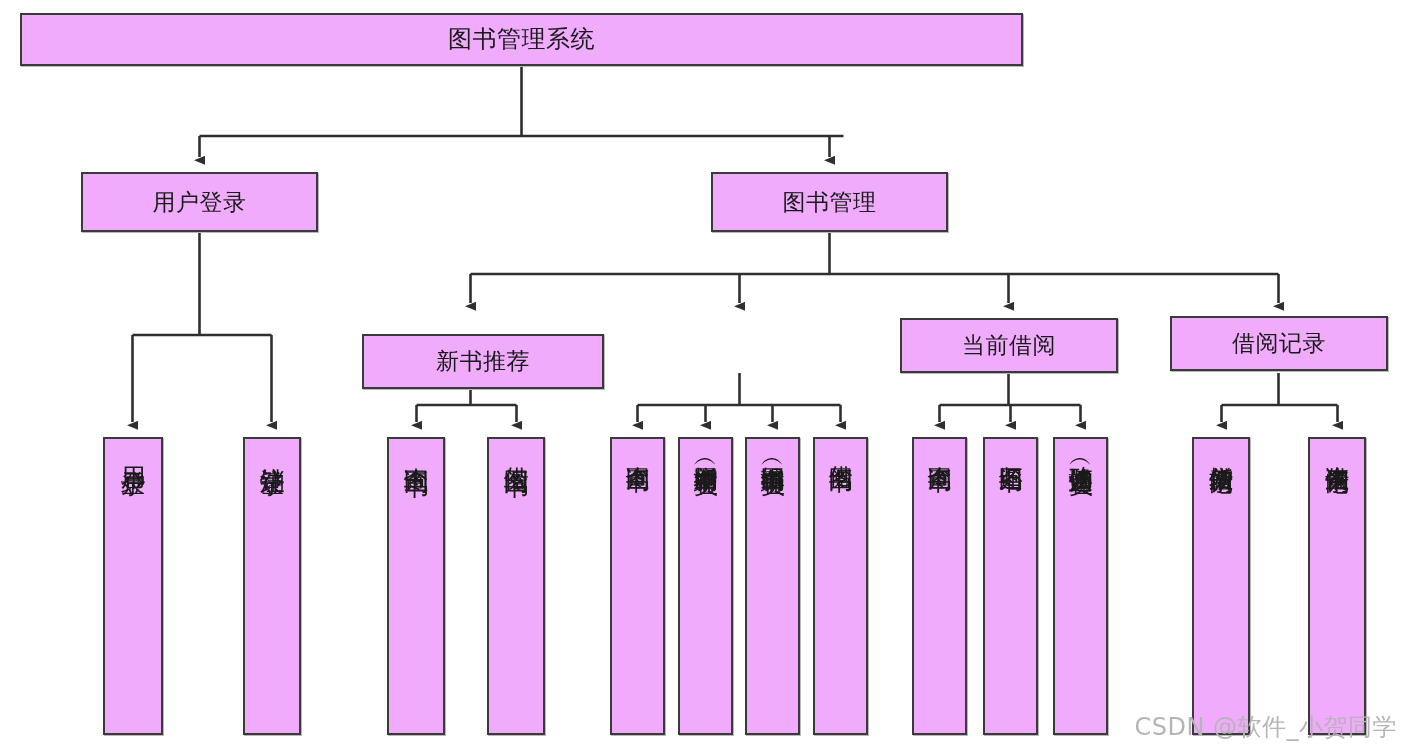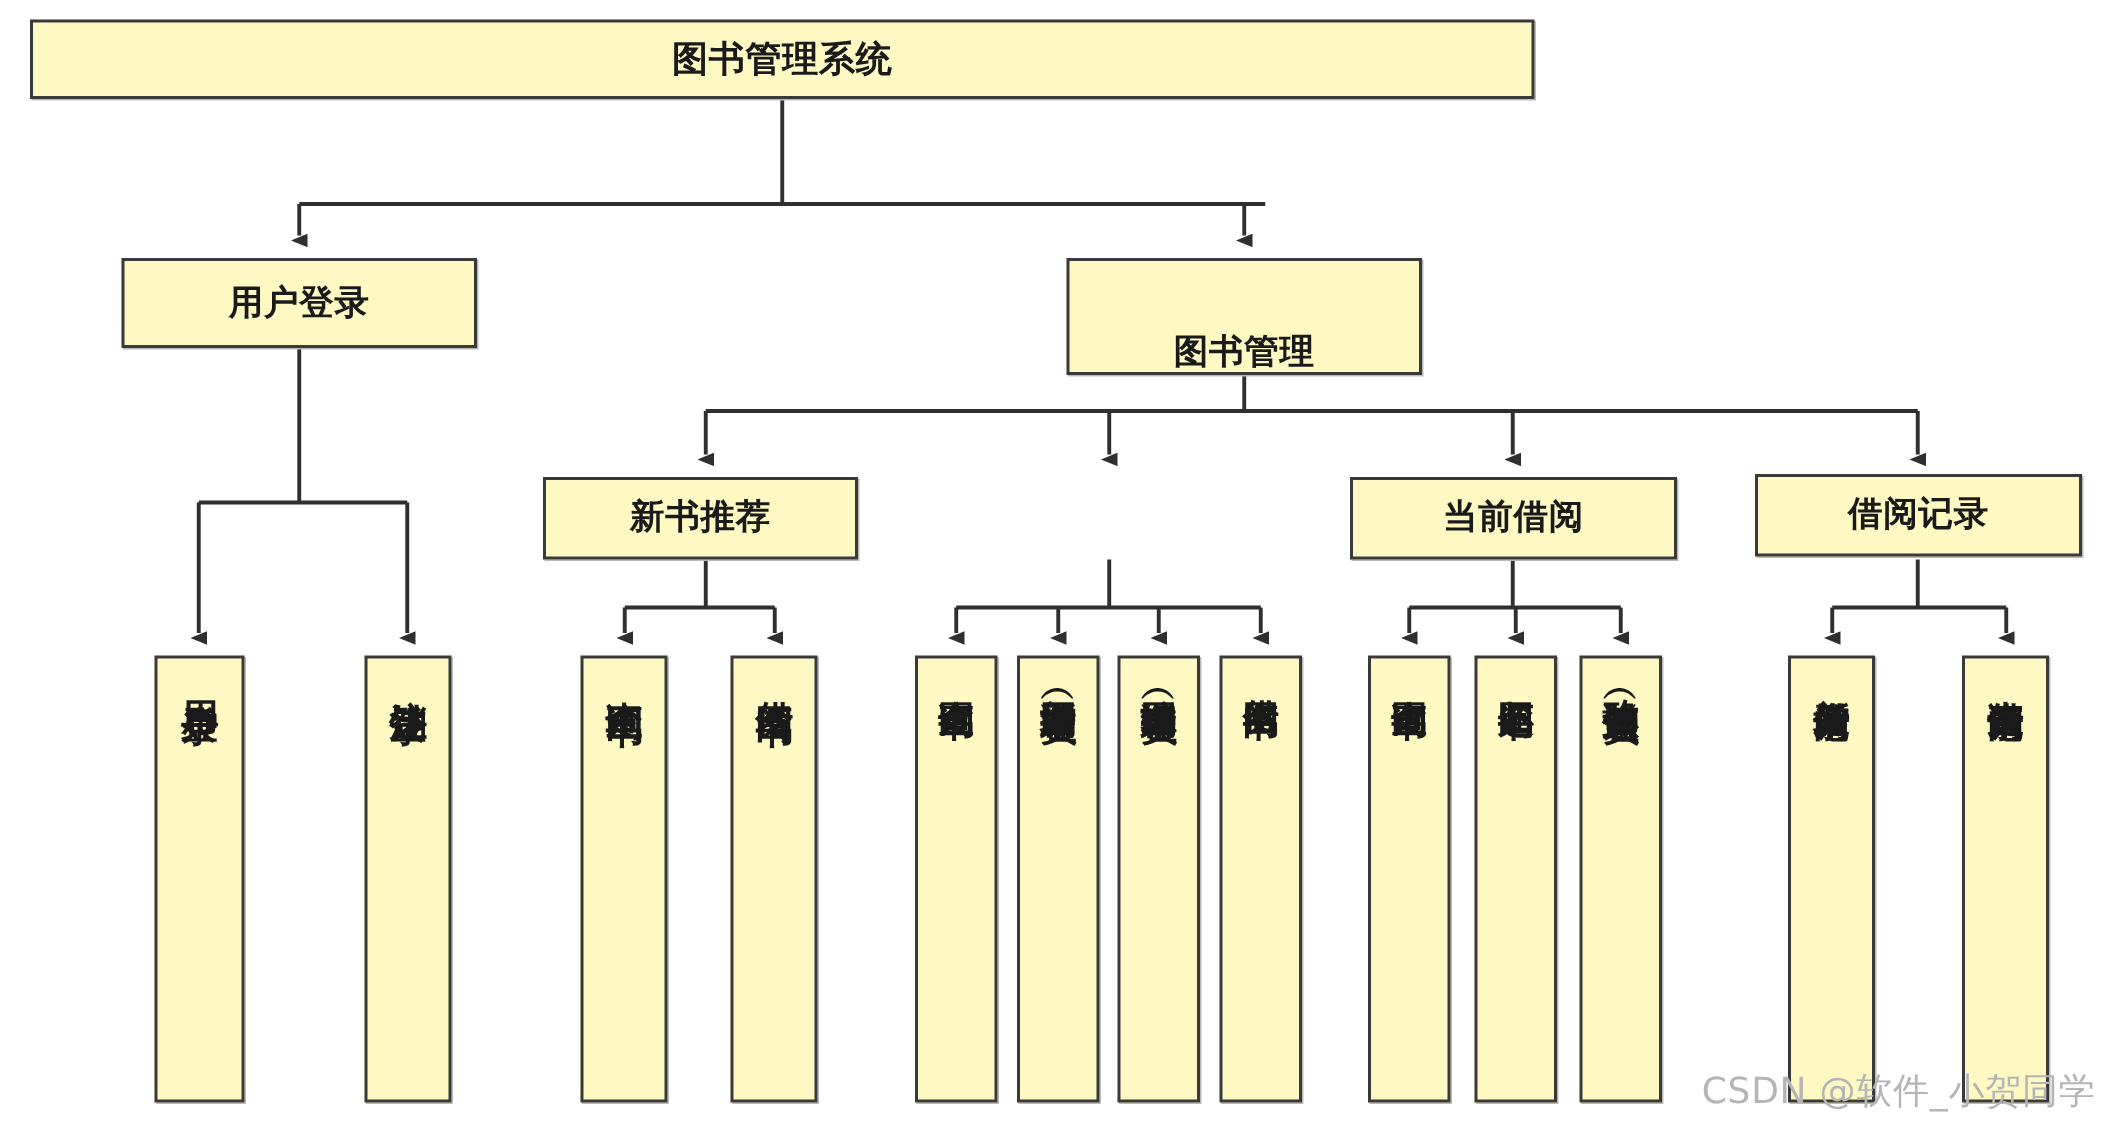--- a/index.html
+++ b/index.html
@@ -1,22 +1,22 @@
 <!DOCTYPE html>
 <html><head>
 <meta charset="utf-8">
 <style>
   html,body{margin:0;padding:0;background:#ffffff;}
   body{width:1405px;height:747px;position:relative;overflow:hidden;
        font-family:"DejaVu Sans","Liberation Sans",sans-serif;color:#1a1a1a;}
   #canvas{position:absolute;inset:0;width:1405px;height:747px;}
   svg.wires{position:absolute;left:0;top:0;width:1405px;height:747px;pointer-events:none;}
-  .node{position:absolute;box-sizing:border-box;background:#fef9c3;
+  .node{position:absolute;box-sizing:border-box;background:#f0abfc;
         border:2.5px solid #3a3a3a;display:flex;align-items:center;justify-content:center;
-        box-shadow:1px 1px 0 #b9b9b9;font-weight:bold;}
+        box-shadow:1px 1px 0 #b9b9b9;}
   .node .lbl{display:block;white-space:pre;letter-spacing:.5px;}
   .node.h .lbl{font-size:23px;line-height:1.15;}
   .node.root .lbl{font-size:24px;}
   .node.v{align-items:flex-start;justify-content:center;padding-top:8px;}
   .node.v .lbl{writing-mode:vertical-rl;text-orientation:upright;
                font-size:25px;line-height:1.18;letter-spacing:2px;white-space:nowrap;}
   .node.v.tight .lbl{font-size:24px;letter-spacing:1px;}
   .wm{position:absolute;right:8px;bottom:4px;font-size:24px;color:#b5b5b5;
       letter-spacing:.5px;white-space:nowrap;}
 </style>
@@ -76,25 +76,25 @@
   </svg>
 
   <div class="node h root" style="left:20px;top:13px;width:1003px;height:53px;">
     <span class="lbl">图书管理系统</span>
   </div>
 
   <div class="node h" style="left:81px;top:172px;width:237px;height:60px;">
     <span class="lbl">用户登录</span>
   </div>
 
-  <div class="node h" style="left:711px;top:172px;width:237px;height:78px;align-items:flex-end;">
+  <div class="node h" style="left:711px;top:172px;width:237px;height:60px;">
     <span class="lbl">图书管理</span>
   </div>
 
-  <div class="node h" style="left:362px;top:318px;width:210px;height:55px;">
+  <div class="node h" style="left:362px;top:334px;width:242px;height:55px;">
     <span class="lbl">新书推荐</span>
   </div>
 
 
   <div class="node h" style="left:900px;top:318px;width:218px;height:55px;">
     <span class="lbl">当前借阅</span>
   </div>
 
   <div class="node h" style="left:1170px;top:316px;width:218px;height:55px;">
     <span class="lbl">借阅记录</span>

